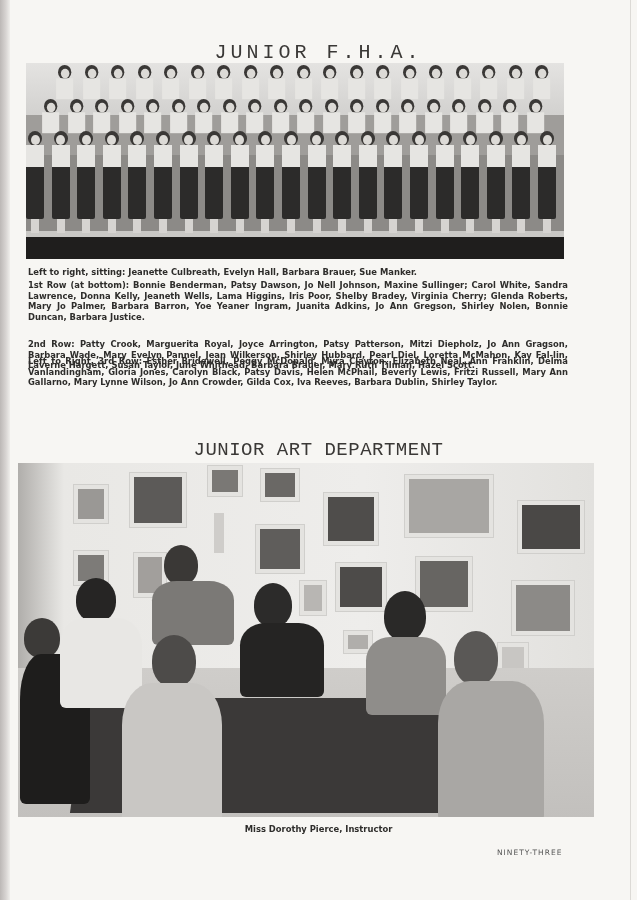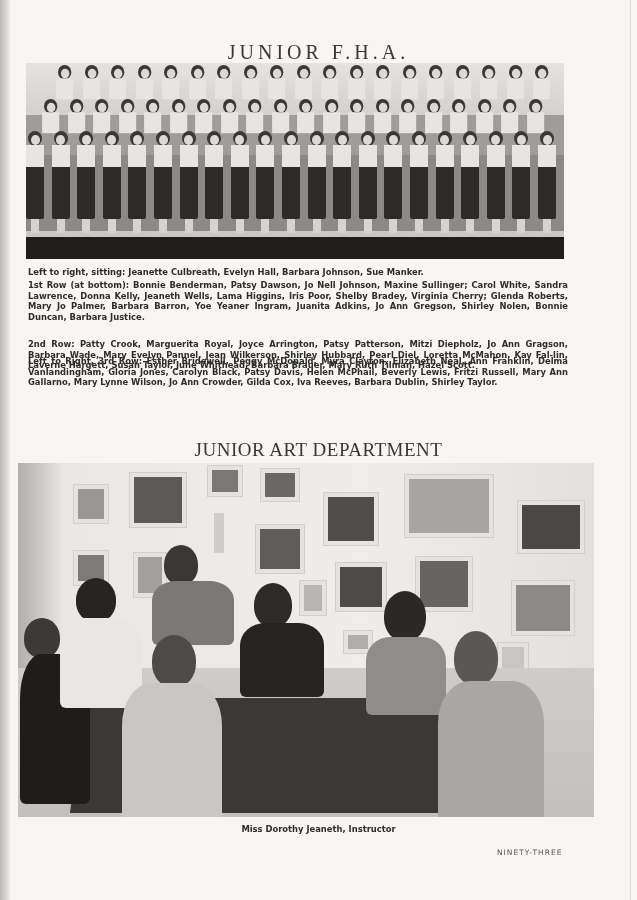--- a/index.html
+++ b/index.html
@@ -11,21 +11,21 @@
   }
   .gutter {
     position:absolute; left:0; top:0; width:10px; height:900px;
     background:linear-gradient(to right,#bcb8b6 0%,#d8d5d3 60%,#efeeeb 100%);
   }
   .right-edge {
     position:absolute; left:630px; top:0; width:1px; height:900px; background:#dcdad6;
   }
   .title {
     position:absolute; left:0; width:637px; text-align:center;
-    font-family:Liberation Serif, serif; font-weight:normal; color:#3a3836;
+    font-family:Liberation Mono, monospace; font-weight:normal; color:#3a3836;
   }
   #t1 { top:28px; font-size:20px; letter-spacing:4px; }
   #t2 { top:426px; font-size:19px; letter-spacing:0.5px; }
 
   .photo {
     position:absolute; overflow:hidden; background:#8c8a87;
   }
   
   #p1 { left:26px; top:63px; width:538px; height:196px; }
   #p1 .wall { position:absolute; left:0; top:0; width:100%; height:52px; background:linear-gradient(#e4e3e1,#d2d1cf); }
@@ -541,21 +541,21 @@
         <div class="face"></div>
         <div class="body">
           <div class="top"></div>
           <div class="skirt"></div>
           <div class="legs"></div>
         </div>
       </div>
     </div>
 </div>
 
-<p id="c0" class="caption">Left to right, sitting: Jeanette Culbreath, Evelyn Hall, Barbara Johnson, Sue Manker.</p>
+<p id="c0" class="caption">Left to right, sitting: Jeanette Culbreath, Evelyn Hall, Barbara Brauer, Sue Manker.</p>
 <p id="c1" class="caption">1st Row (at bottom): Bonnie Benderman, Patsy Dawson, Jo Nell Johnson, Maxine Sullinger; Carol White, Sandra Lawrence, Donna Kelly, Jeaneth Wells, Lama Higgins, Iris Poor, Shelby Bradey, Virginia Cherry; Glenda Roberts, Mary Jo Palmer, Barbara Barron, Yoe Yeaner Ingram, Juanita Adkins, Jo Ann Gregson, Shirley Nolen, Bonnie Duncan, Barbara Justice.</p>
 <p id="c2" class="caption">2nd Row: Patty Crook, Marguerita Royal, Joyce Arrington, Patsy Patterson, Mitzi Diepholz, Jo Ann Gragson, Barbara Wade, Mary Evelyn Pannel, Jean Wilkerson, Shirley Hubbard, Pearl Diel, Loretta McMahon, Kay Fal-lin, Laverne Hargett, Susan Taylor, June Whithead, Barbara Brauer, Mary Ruth Tilman, Hazel Scott.</p>
 <p id="c3" class="caption">Left to Right, 3rd Row: Esther Bridewell, Peggy McDonald, Myra Clayton, Elizabeth Neal, Ann Franklin, Delma Vanlandingham, Gloria Jones, Carolyn Black, Patsy Davis, Helen McPhail, Beverly Lewis, Fritzi Russell, Mary Ann Gallarno, Mary Lynne Wilson, Jo Ann Crowder, Gilda Cox, Iva Reeves, Barbara Dublin, Shirley Taylor.</p>
 
 <h1 id="t2" class="title">JUNIOR ART DEPARTMENT</h1>
 
 <div id="p2" class="photo" title="Students painting at an art table with artwork on the wall">
   <div class="wall"></div>
 
   <div class="art" style="left:56px;top:22px;width:26px;height:30px;background:#9a9895"></div>
@@ -601,14 +601,14 @@
   <div class="person" style="left:104px;top:172px">
     <div class="hd" style="left:30px;top:0;width:44px;height:52px;background:#4d4b49"></div>
     <div class="bd" style="left:0;top:48px;width:100px;height:140px;background:#c9c7c4"></div>
   </div>
   <div class="person" style="left:420px;top:168px">
     <div class="hd" style="left:16px;top:0;width:44px;height:54px;background:#5a5856"></div>
     <div class="bd" style="left:0;top:50px;width:106px;height:140px;background:#a9a7a4"></div>
   </div>
 </div>
 
-<div class="instructor">Miss Dorothy Jeaneth, Instructor</div>
+<div class="instructor">Miss Dorothy Pierce, Instructor</div>
 <div class="pageno">NINETY-THREE</div>
 
 </body></html>

